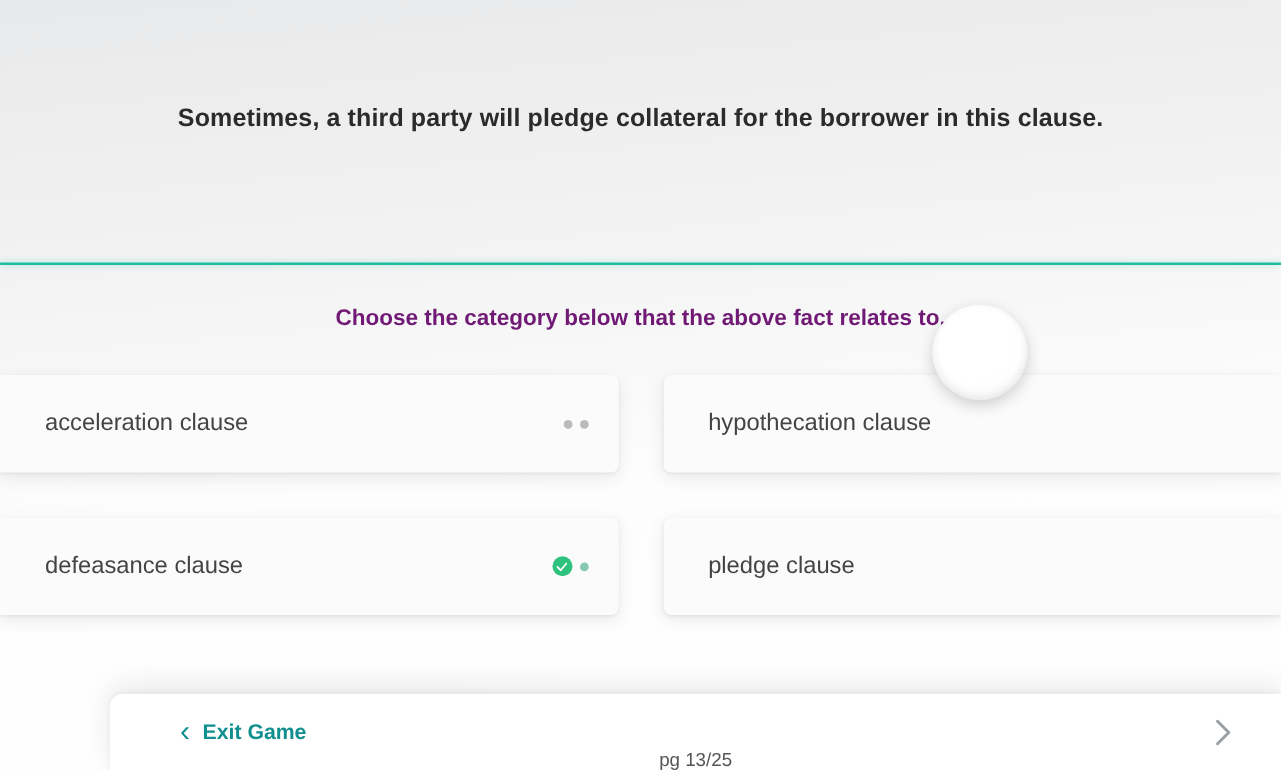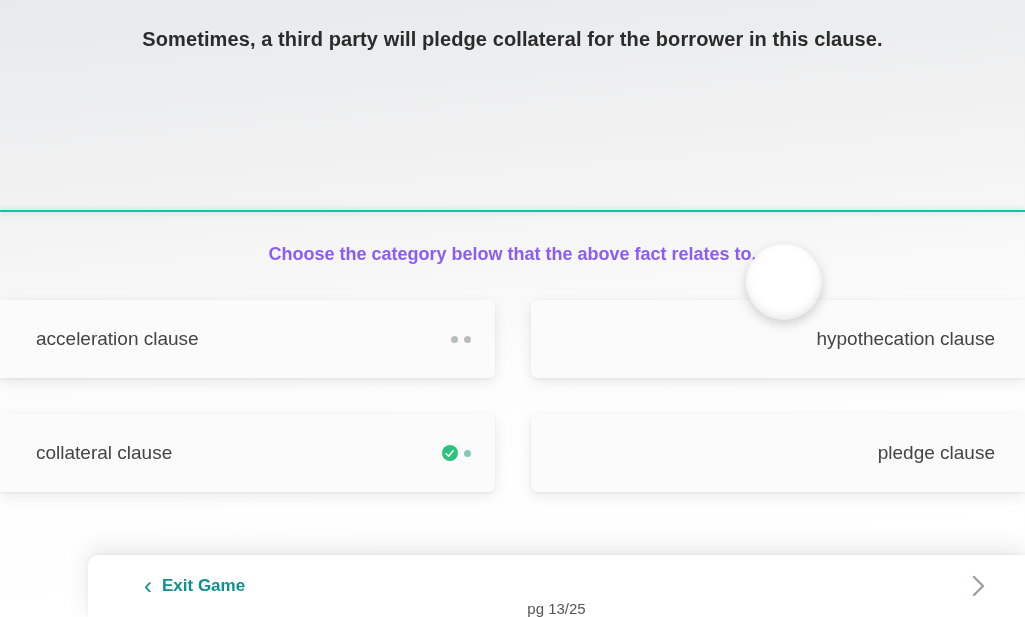--- a/index.html
+++ b/index.html
@@ -6,21 +6,21 @@
   html, body { width: 1025px; height: 617px; overflow: hidden; }
   body {
     font-family: -apple-system, BlinkMacSystemFont, "Segoe UI", Arial, sans-serif;
     background: linear-gradient(175deg, #e8e9ea 0%, #f2f2f3 30%, #fdfdfd 60%, #ffffff 100%);
     color: #2b2b2b;
     position: relative;
   }
 
   .fact-area {
     width: 100%;
-    padding-top: 28px;
+    padding-top: 84px;
     text-align: center;
   }
   .fact-text {
     font-size: 20px;
     font-weight: 700;
     color: #2b2b2b;
     letter-spacing: 0.1px;
   }
 
   .divider {
@@ -33,21 +33,21 @@
     box-shadow: 0 0 6px rgba(27,191,160,0.4);
   }
 
   .instruction {
     position: absolute;
     top: 244px;
     width: 100%;
     text-align: center;
     font-size: 18px;
     font-weight: 700;
-    color: #8b5cf6;
+    color: #701a75;
   }
 
   .options {
     position: absolute;
     top: 300px;
     left: 0;
     width: 100%;
     display: grid;
     grid-template-columns: 1fr 1fr;
     grid-template-rows: auto auto;
@@ -62,21 +62,21 @@
     padding: 28px 30px 28px 36px;
     display: flex;
     align-items: center;
     justify-content: space-between;
     font-size: 19px;
     color: #444;
     cursor: pointer;
     position: relative;
   }
   .option.left { border-top-left-radius: 0; border-bottom-left-radius: 0; padding-right: 24px; }
-  .option.right { border-top-right-radius: 0; border-bottom-right-radius: 0; justify-content: flex-end; }
+  .option.right { border-top-right-radius: 0; border-bottom-right-radius: 0; }
 
   .dots { display: flex; gap: 6px; align-items: center; }
   .dot {
     width: 7px; height: 7px; border-radius: 50%;
     background: #b9bcbe;
   }
   .dot.green-check {
     width: 16px; height: 16px; border-radius: 50%;
     background: #2ec27e;
     display: flex; align-items: center; justify-content: center;
@@ -153,21 +153,21 @@
       <span class="dot"></span>
         <span class="dot"></span>
     </span>
   </div>
 
   <div class="option right">
     <span>hypothecation clause</span>
   </div>
 
   <div class="option left">
-    <span>collateral clause</span>
+    <span>defeasance clause</span>
     <span class="dots">
       <span class="dot green-check">
         <svg viewBox="0 0 10 10">
             <path d="M1 5 L4 8 L9 2" stroke="#fff" stroke-width="1.6" fill="none" stroke-linecap="round" stroke-linejoin="round"></path>
           </svg>
       </span>
       <span class="dot small-green"></span>
     </span>
   </div>
 

